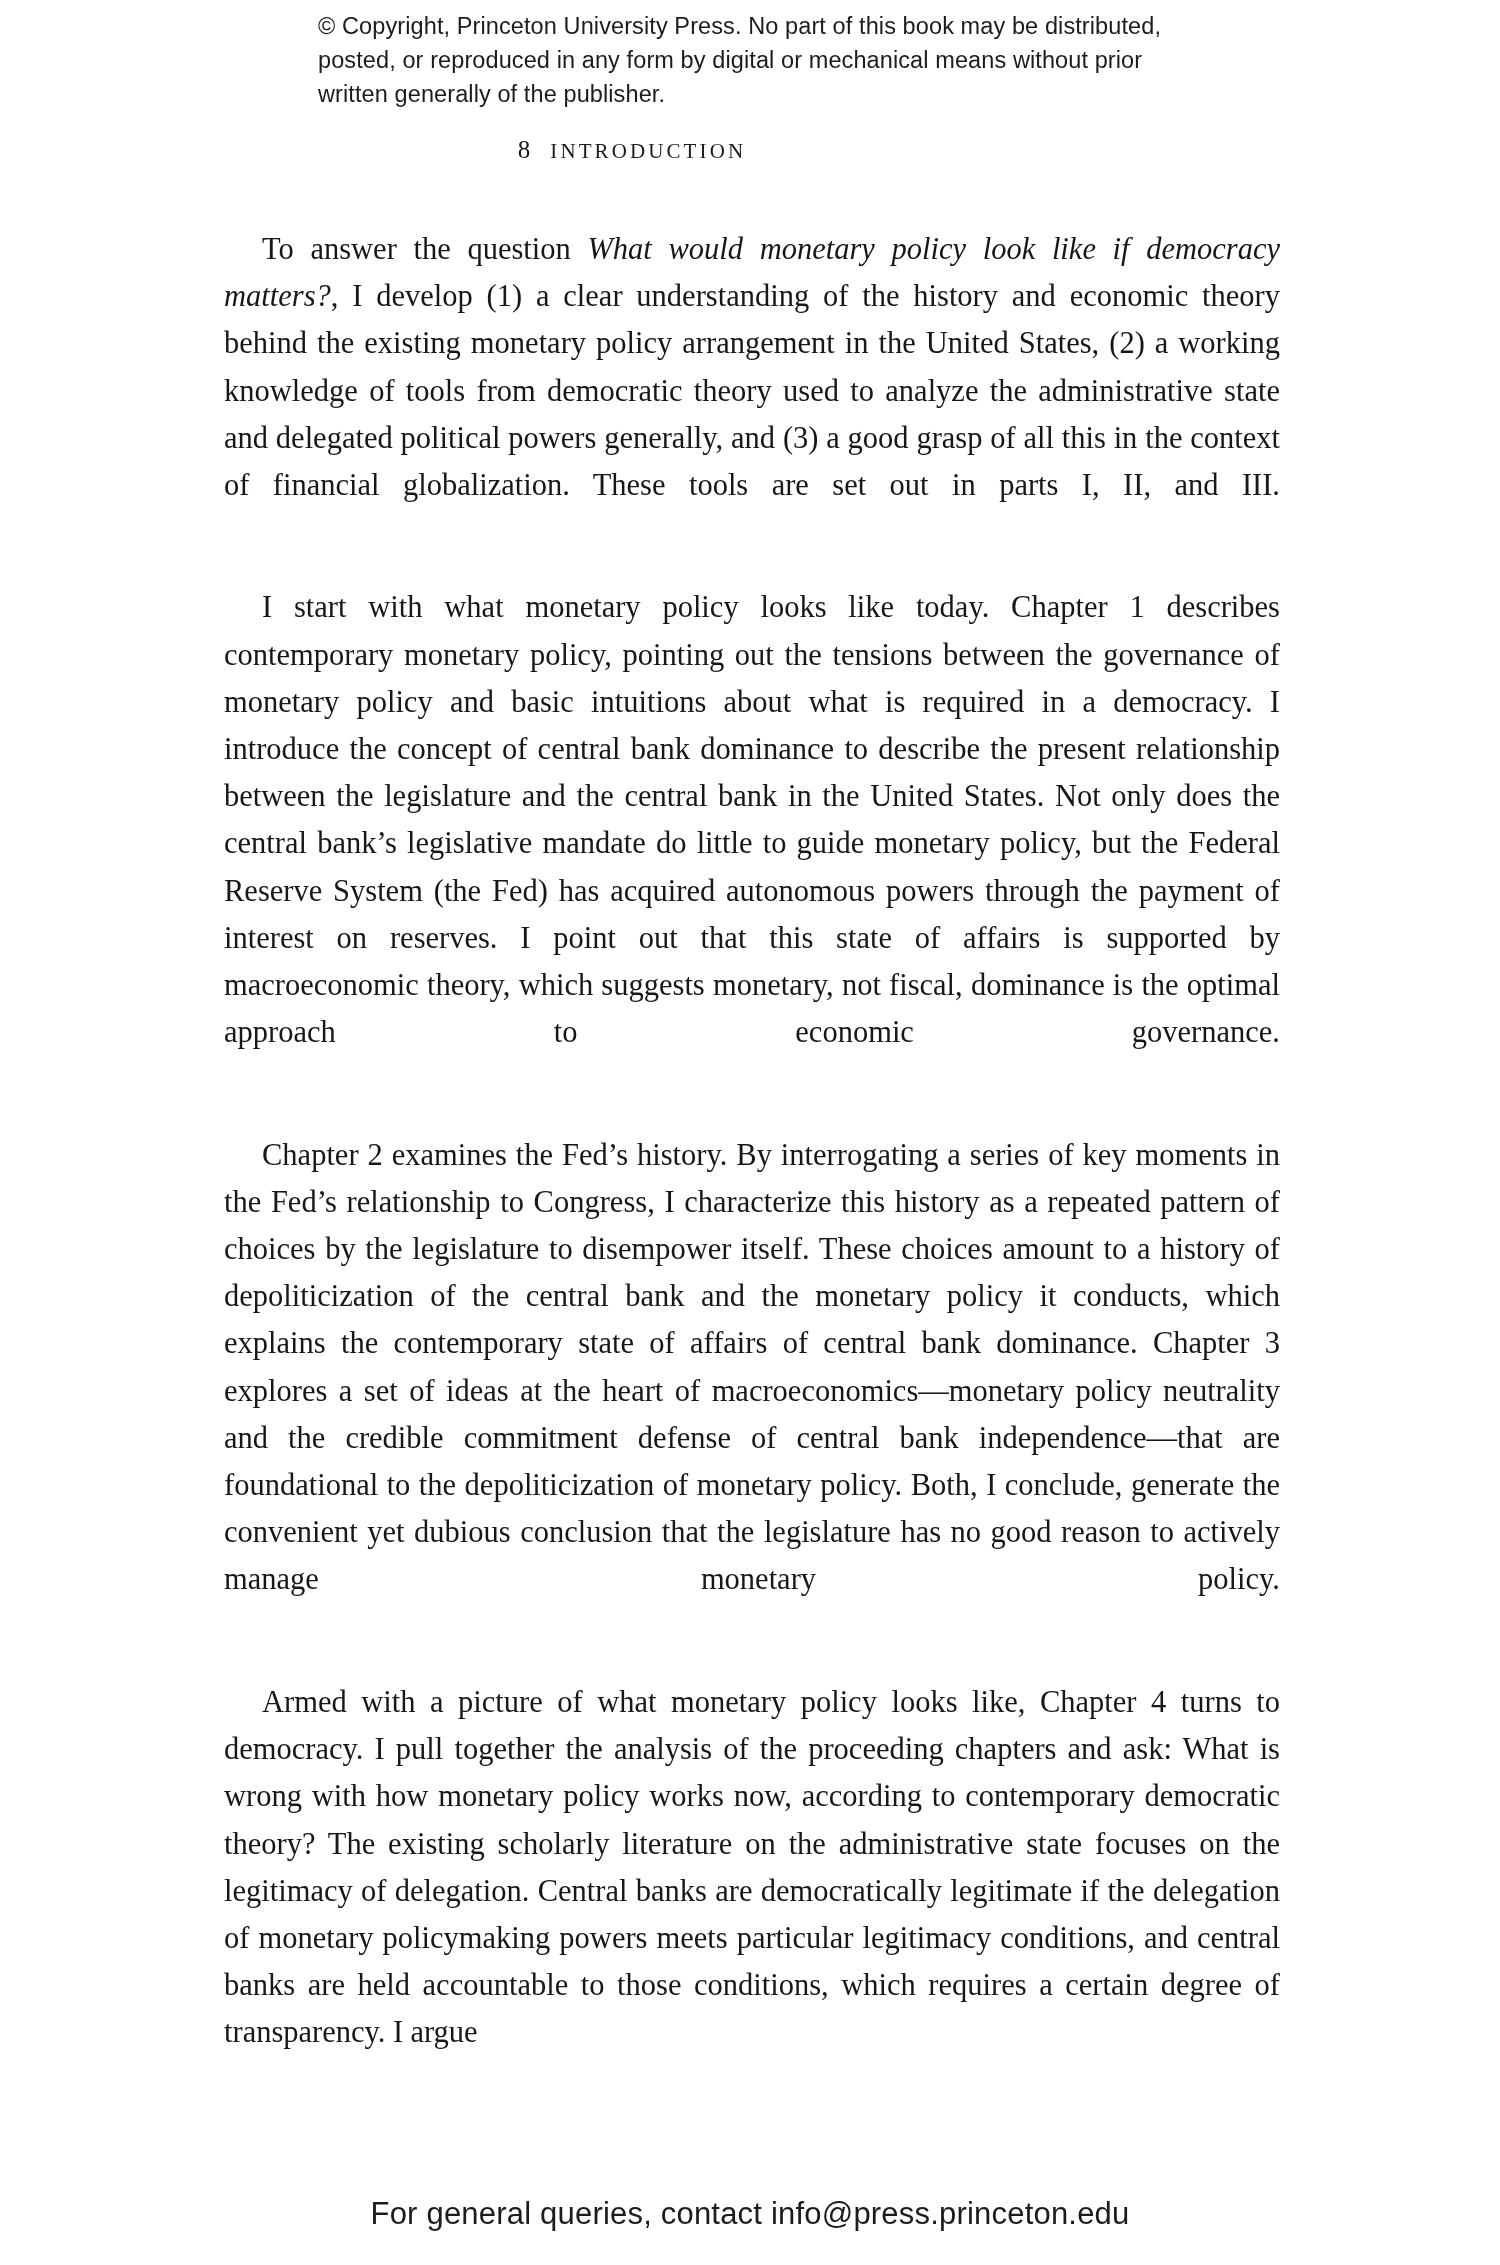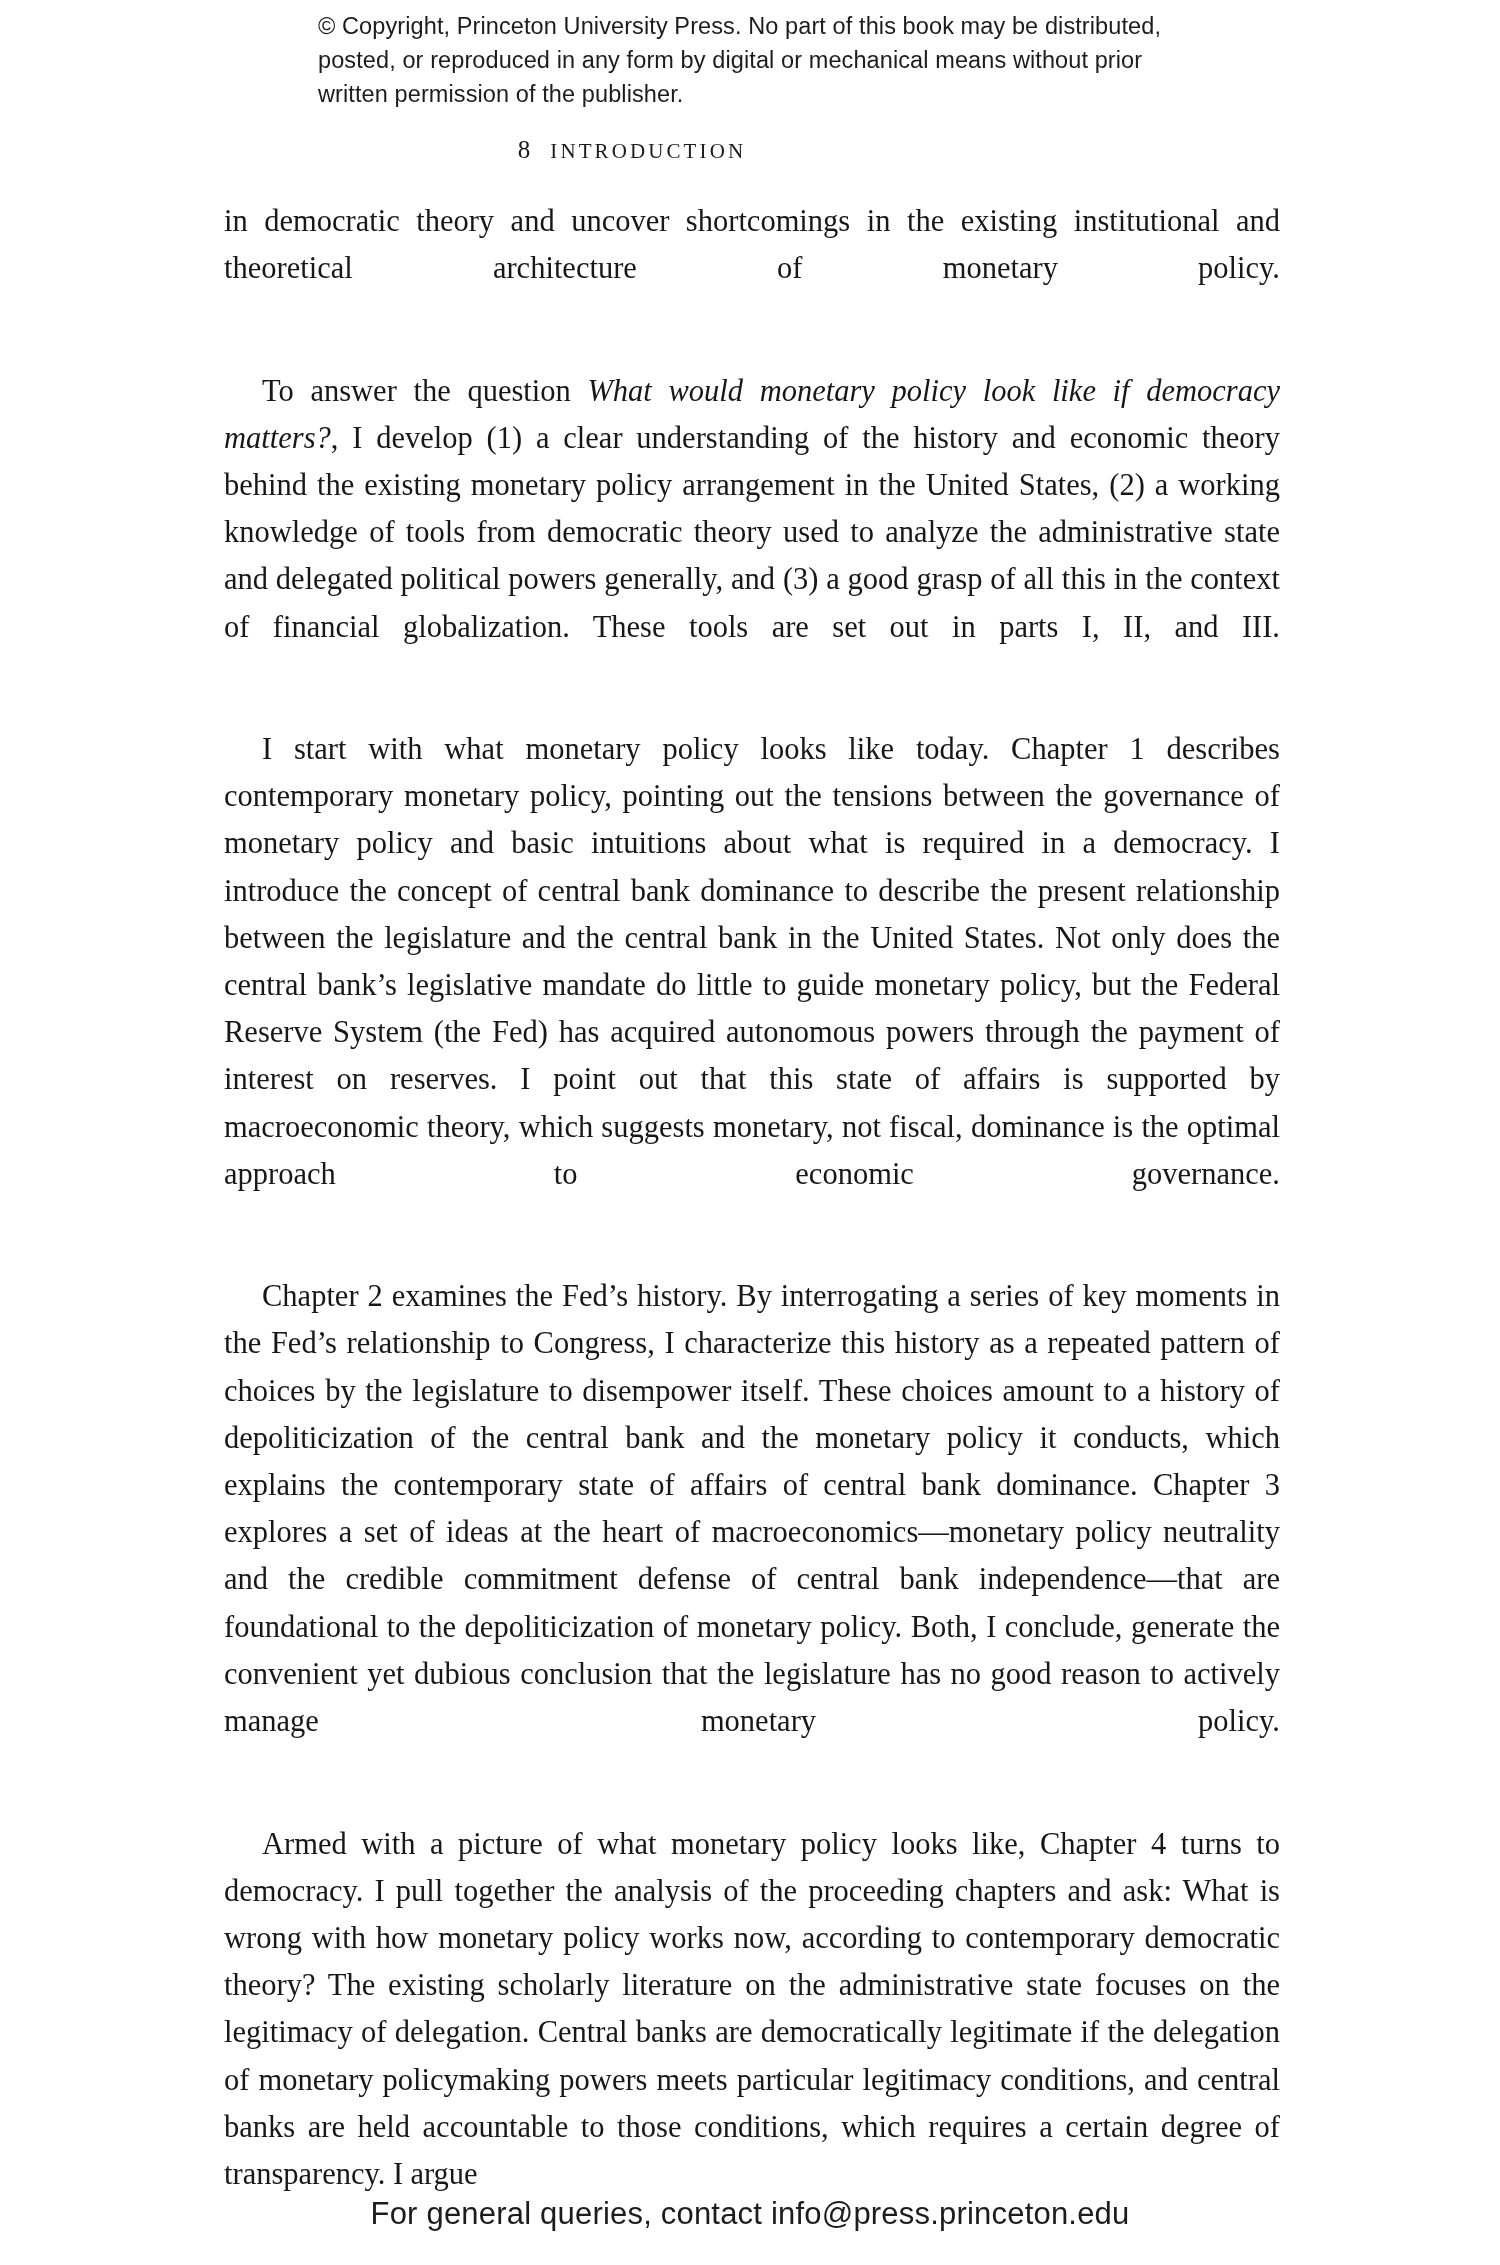--- a/index.html
+++ b/index.html
@@ -102,31 +102,28 @@
     font-size: 31px;
     color: #1c1c1c;
     letter-spacing: 0.2px;
   }
 </style>
 </head>
 <body>
 
 <div class="page">
 
-  <div class="copyright-stamp">© Copyright, Princeton University Press. No part of this book may be distributed, posted, or reproduced in any form by digital or mechanical means without prior written permission of the publisher.</div>
+  <div class="copyright-stamp">© Copyright, Princeton University Press. No part of this book may be distributed, posted, or reproduced in any form by digital or mechanical means without prior written generally of the publisher.</div>
 
   <div class="running-head">
     <span class="folio">8</span><span class="head-label">INTRODUCTION</span>
   </div>
 
   <div class="textblock">
 
-    <p class="para">
-      <span>in democratic theory and uncover shortcomings in the existing institutional and theoretical architecture of monetary policy.</span>
-    </p>
 
     <p class="para indent">
       <span>To answer the question </span><em>What would monetary policy look like if democracy matters?</em><span>, I develop (1) a clear understanding of the history and economic theory behind the existing monetary policy arrangement in the United States, (2) a working knowledge of tools from democratic theory used to analyze the administrative state and delegated political powers generally, and (3) a good grasp of all this in the context of financial globalization. These tools are set out in parts I, II, and III.</span>
     </p>
 
     <p class="para indent">
       <span>I start with what monetary policy looks like today. Chapter 1 describes contemporary monetary policy, pointing out the tensions between the governance of monetary policy and basic intuitions about what is required in a democracy. I introduce the concept of central bank dominance to describe the present relationship between the legislature and the central bank in the United States. Not only does the central bank’s legislative mandate do little to guide monetary policy, but the Federal Reserve System (the Fed) has acquired autonomous powers through the payment of interest on reserves. I point out that this state of affairs is supported by macroeconomic theory, which suggests monetary, not fiscal, dominance is the optimal approach to economic governance.</span>
     </p>
 
     <p class="para indent">

